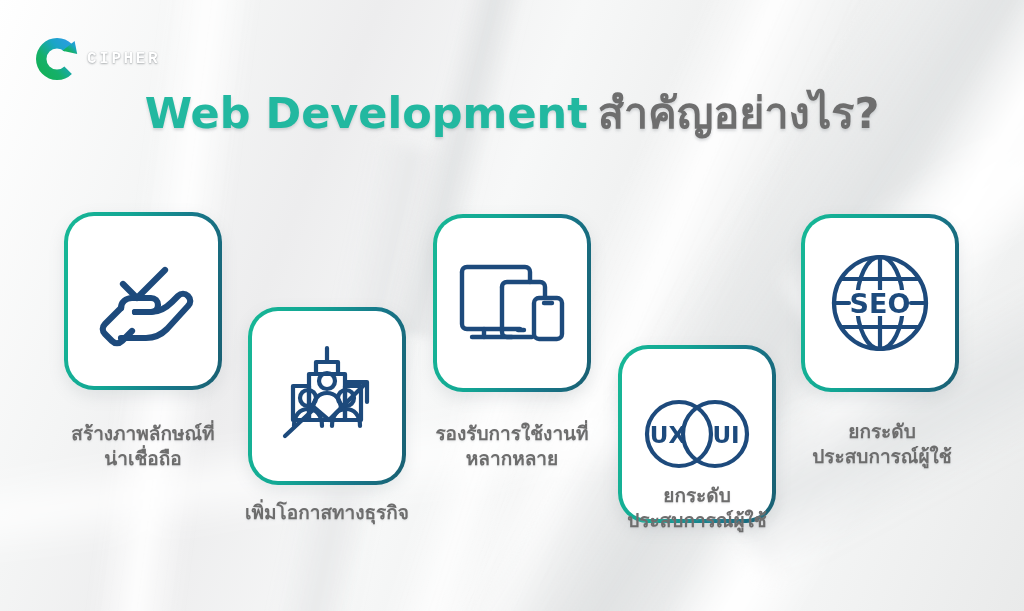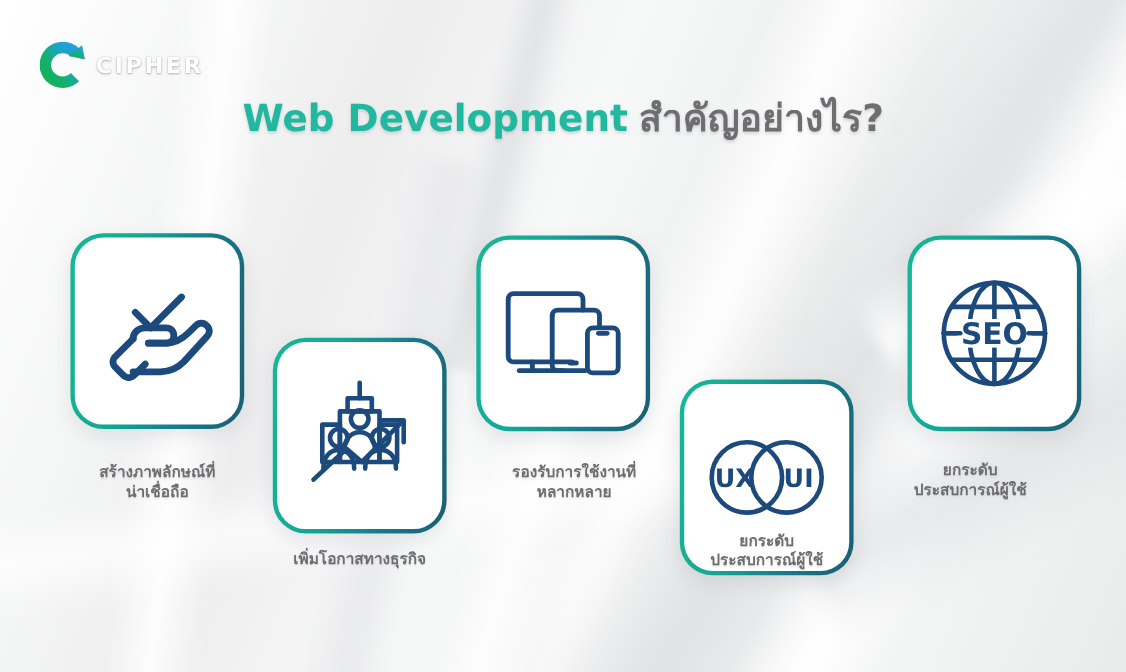--- a/index.html
+++ b/index.html
@@ -107,35 +107,36 @@
     display: flex;
     align-items: center;
     gap: 9px;
   }
   #logo .mark {
     width: 42px;
     height: 42px;
     display: block;
   }
   #logo .wordmark {
-    font-size: 20px;
+    font-size: 16px;
     font-weight: 700;
     letter-spacing: 2.6px;
     color: #ffffff;
     text-shadow: 0 1px 2px rgba(120,125,130,.55), 0 0 1px rgba(140,145,150,.7);
+    font-family: Liberation Mono, monospace;
   }
 
   
   #headline {
     position: absolute;
     left: 0;
     top: 88px;
     width: 1024px;
     text-align: center;
-    font-size: 34px;
+    font-size: 43px;
     font-weight: 700;
     line-height: 1.18;
     white-space: nowrap;
     text-shadow: 0 2px 3px rgba(150,155,160,.40);
   }
   #headline .accent { color: #22b8a0; }
   #headline .plain  { color: #6e6e6e; margin-left: 10px; }
 
   
   .card {
@@ -156,42 +157,42 @@
     display: flex;
     align-items: center;
     justify-content: center;
   }
   .card svg { display: block; }
 
   .label {
     position: absolute;
     width: 230px;
     text-align: center;
-    font-size: 14px;
+    font-size: 19px;
     font-weight: 700;
     line-height: 1.32;
     color: #6d6d6d;
     white-space: pre-line;
     text-shadow: 0 1px 2px rgba(165,170,175,.30);
   }
 
   
   #card-1 { left: 64px;  top: 212px; }
   #lbl-1  { left: 28px;  top: 421px; }
 
   #card-2 { left: 248px; top: 307px; }
   #lbl-2  { left: 212px; top: 500px; text-align: center; }
 
   #card-3 { left: 433px; top: 214px; }
-  #lbl-3  { left: 407px; top: 421px; }
+  #lbl-3  { left: 397px; top: 421px; }
 
   #card-4 { left: 618px; top: 307px; margin-top: 38px; }
   #lbl-4  { left: 582px; top: 483px; }
 
-  #card-5 { left: 801px; top: 214px; margin-left: 24px; }
+  #card-5 { left: 801px; top: 214px; }
   #lbl-5  { left: 767px; top: 419px; }
 </style>
 </head>
 <body>
 
 <div id="poster">
 
   <div class="streak s1"></div>
   <div class="streak s2"></div>
   <div class="streak s3"></div>

